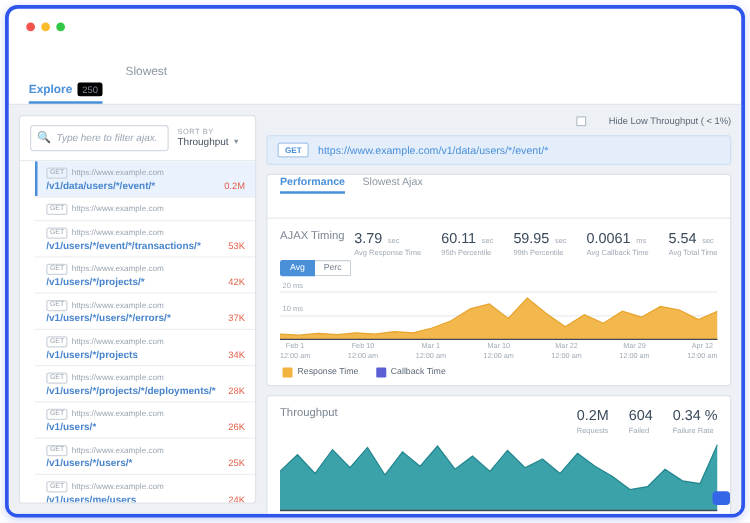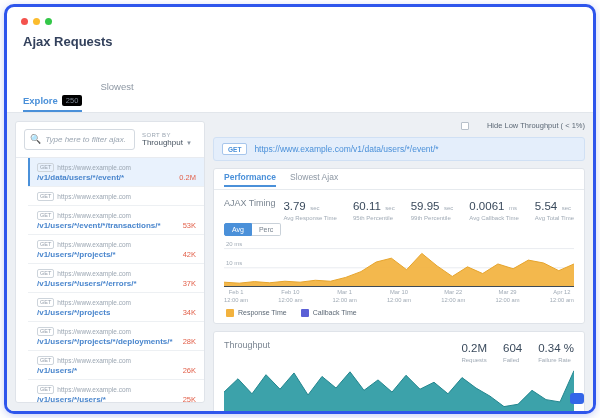--- a/index.html
+++ b/index.html
@@ -41,21 +41,21 @@
 
   
   .main{flex:1;display:flex;flex-direction:column;gap:7px;min-width:0;}
   .main-top{display:flex;justify-content:flex-end;}
   .hide-low{display:flex;align-items:flex-end;gap:18px;font-size:7.5px;color:#5c6875;cursor:pointer;}
   .checkbox{width:8px;height:8px;border:1px solid #b7c0ca;border-radius:1px;background:#fff;flex:none;}
   .request-header{background:#e4eefb;border:1px solid #d0e0f4;border-radius:3px;padding:5px 8px;display:flex;align-items:center;gap:7px;flex:none;}
   .get-badge{background:#fff;border:1px solid #a7c6ec;color:#4a90d9;font-size:6.5px;font-weight:700;padding:1.5px 5px;border-radius:2px;flex:none;}
   .req-url{font-size:8.5px;color:#4a90d9;white-space:nowrap;overflow:hidden;text-overflow:ellipsis;}
   .card{background:#fff;border:1px solid #dfe3e9;border-radius:3px;}
-  .card-tabs{display:flex;gap:14px;padding:0 10px;border-bottom:1px solid #e6eaee;height:21px;align-items:center;}
+  .card-tabs{display:flex;gap:14px;padding:0 10px;border-bottom:1px solid #e6eaee;height:35px;align-items:flex-start;}
   .ctab{font-size:8.5px;color:#8d97a3;padding-bottom:5px;cursor:pointer;}
   .ctab.active{color:#4a90d9;font-weight:700;border-bottom:2px solid #4a90d9;padding-bottom:3px;}
   .card-body{padding:6px 10px 6px;}
   .stats-head{display:flex;justify-content:space-between;align-items:flex-start;}
   .section-title{font-size:9px;color:#7b8692;padding-top:2px;}
   .stats{display:flex;gap:16px;}
   .stat-top{white-space:nowrap;}
   .stat-value{font-size:11.5px;color:#3a4a5c;}
   .stat-unit{font-size:6px;color:#a1abb6;}
   .stat-label{font-size:6px;color:#a1abb6;margin-top:1px;white-space:nowrap;}
@@ -78,21 +78,20 @@
 </head>
 <body>
 
 <div class="window">
   <div class="titlebar">
     <span class="dot red"></span>
     <span class="dot yellow"></span>
     <span class="dot green"></span>
   </div>
 
-  <div class="page-title">Ajax Requests</div>
 
   <div class="tabbar">
     <div class="tab active">
       <span>Explore</span>
       <span class="tab-badge">250</span>
     </div>
     <div class="tab">
       <span>Slowest</span>
     </div>
   </div>

